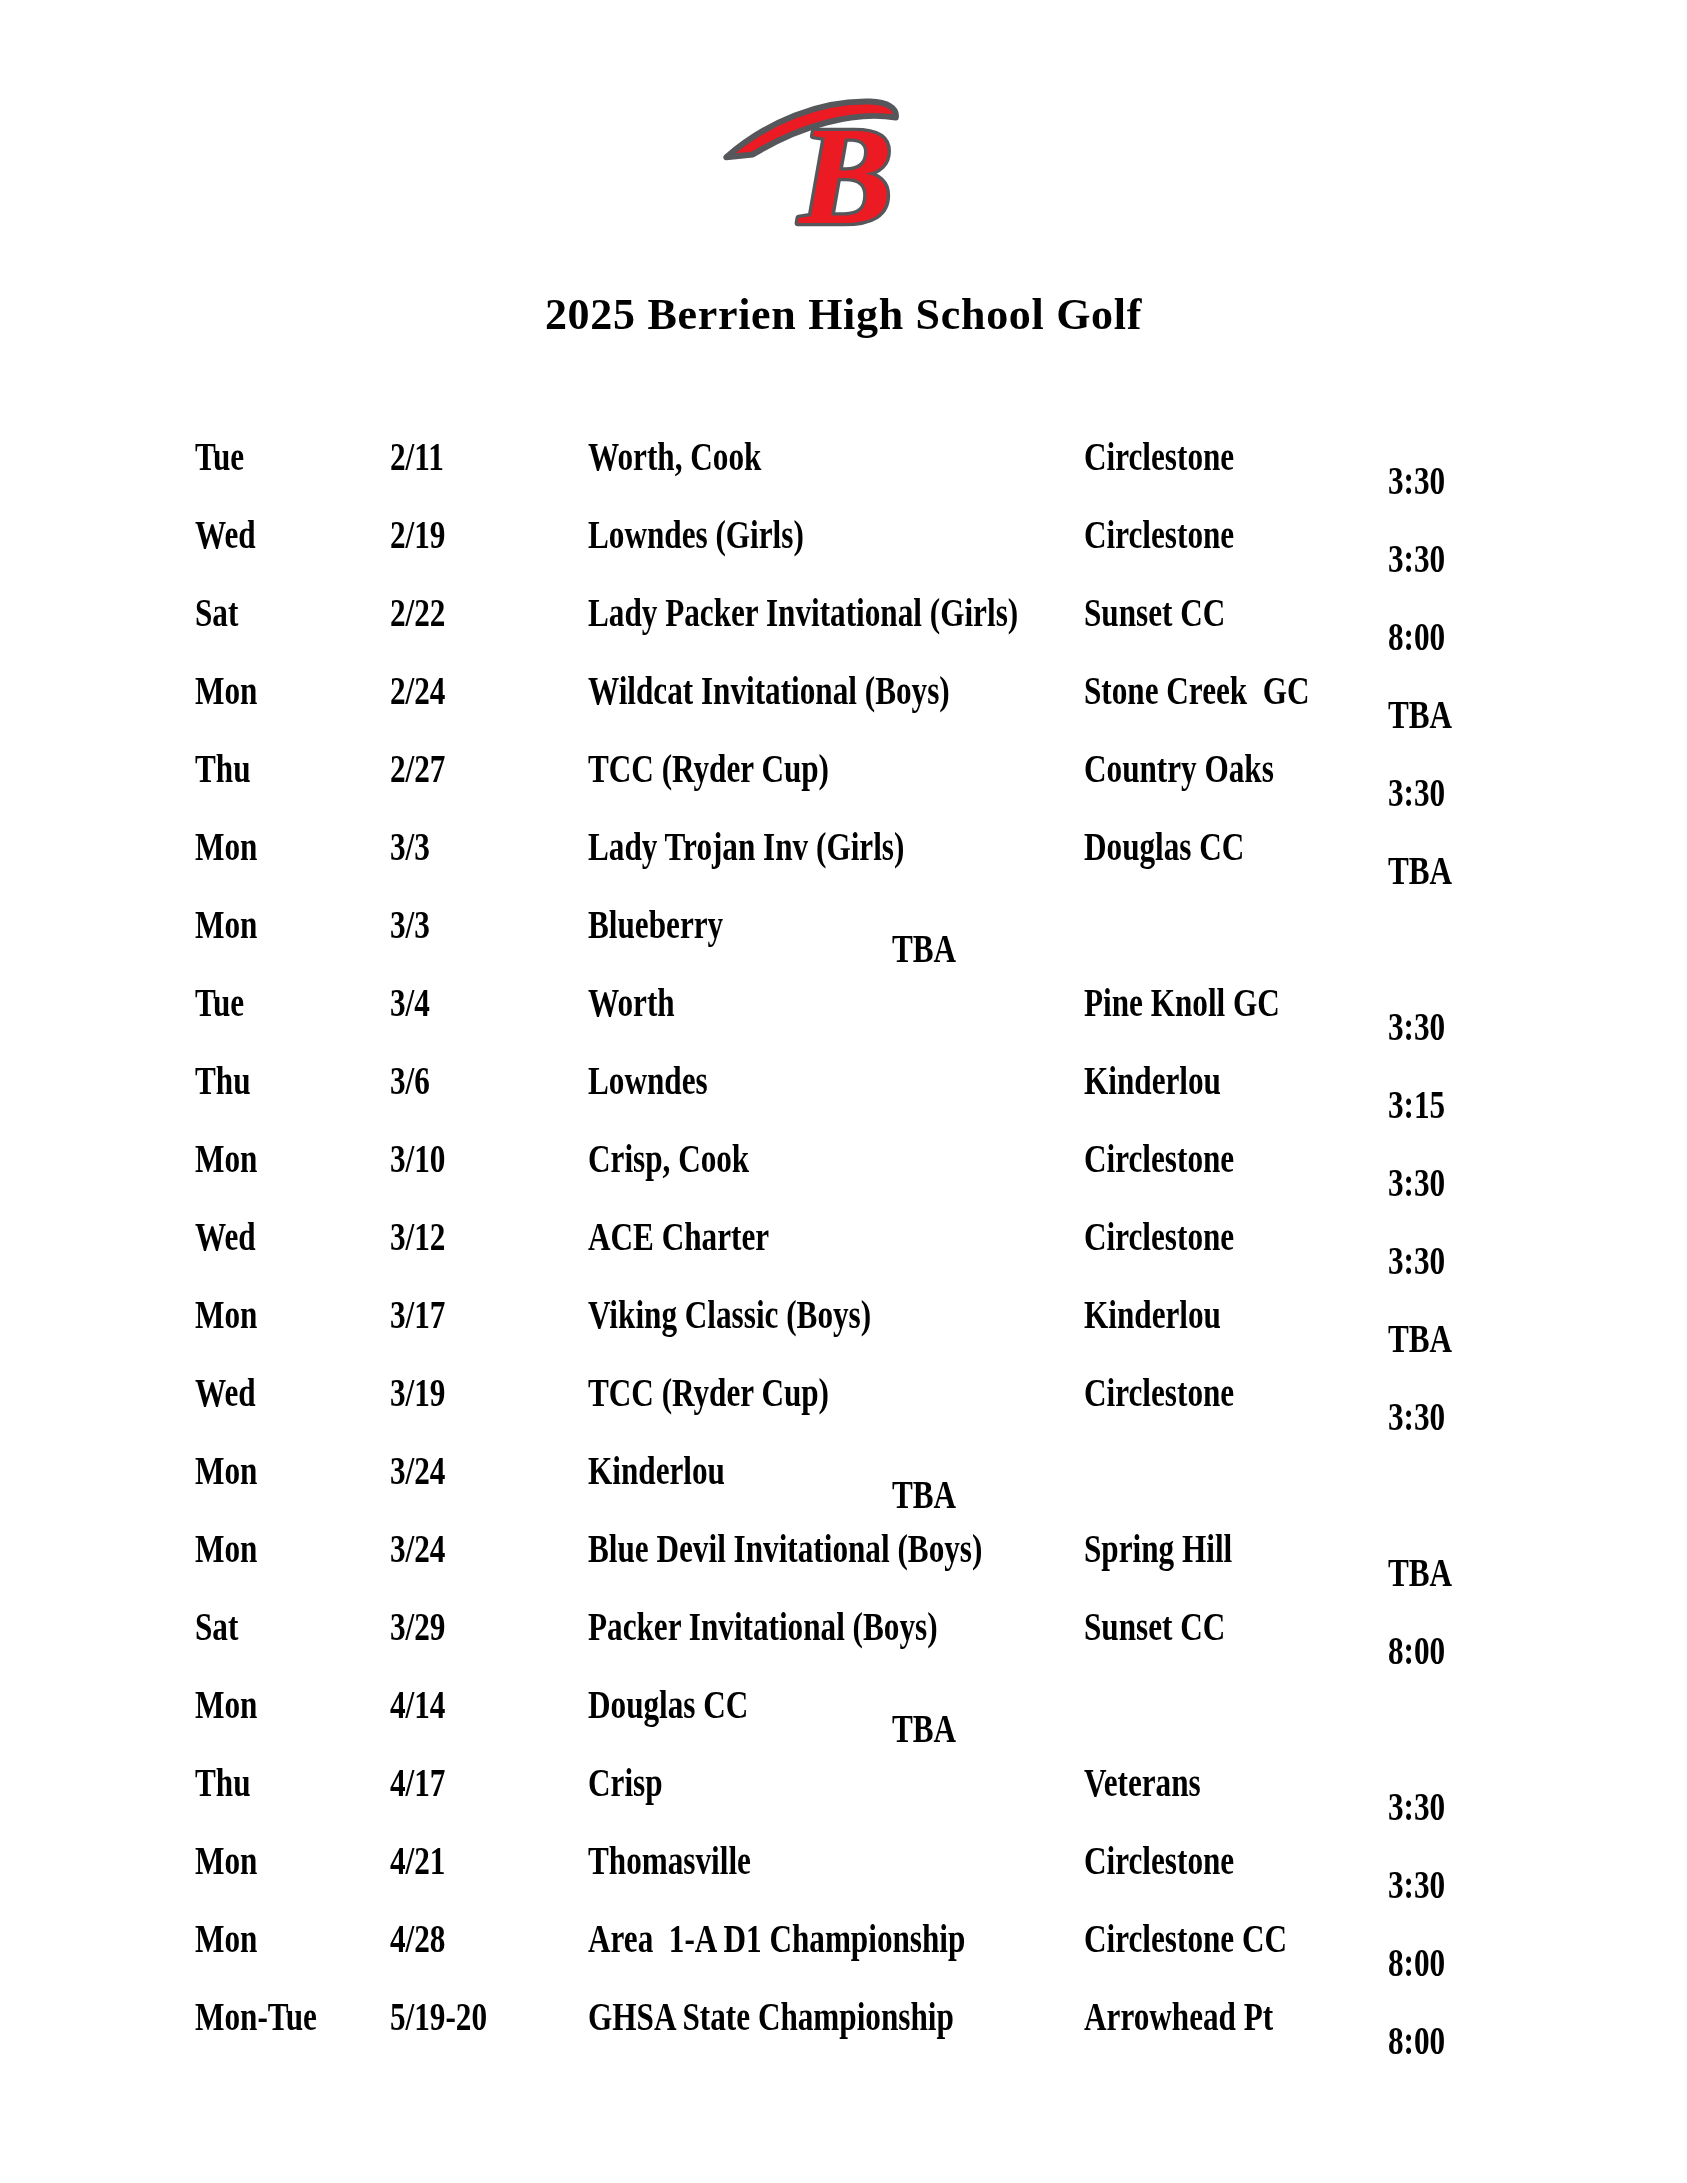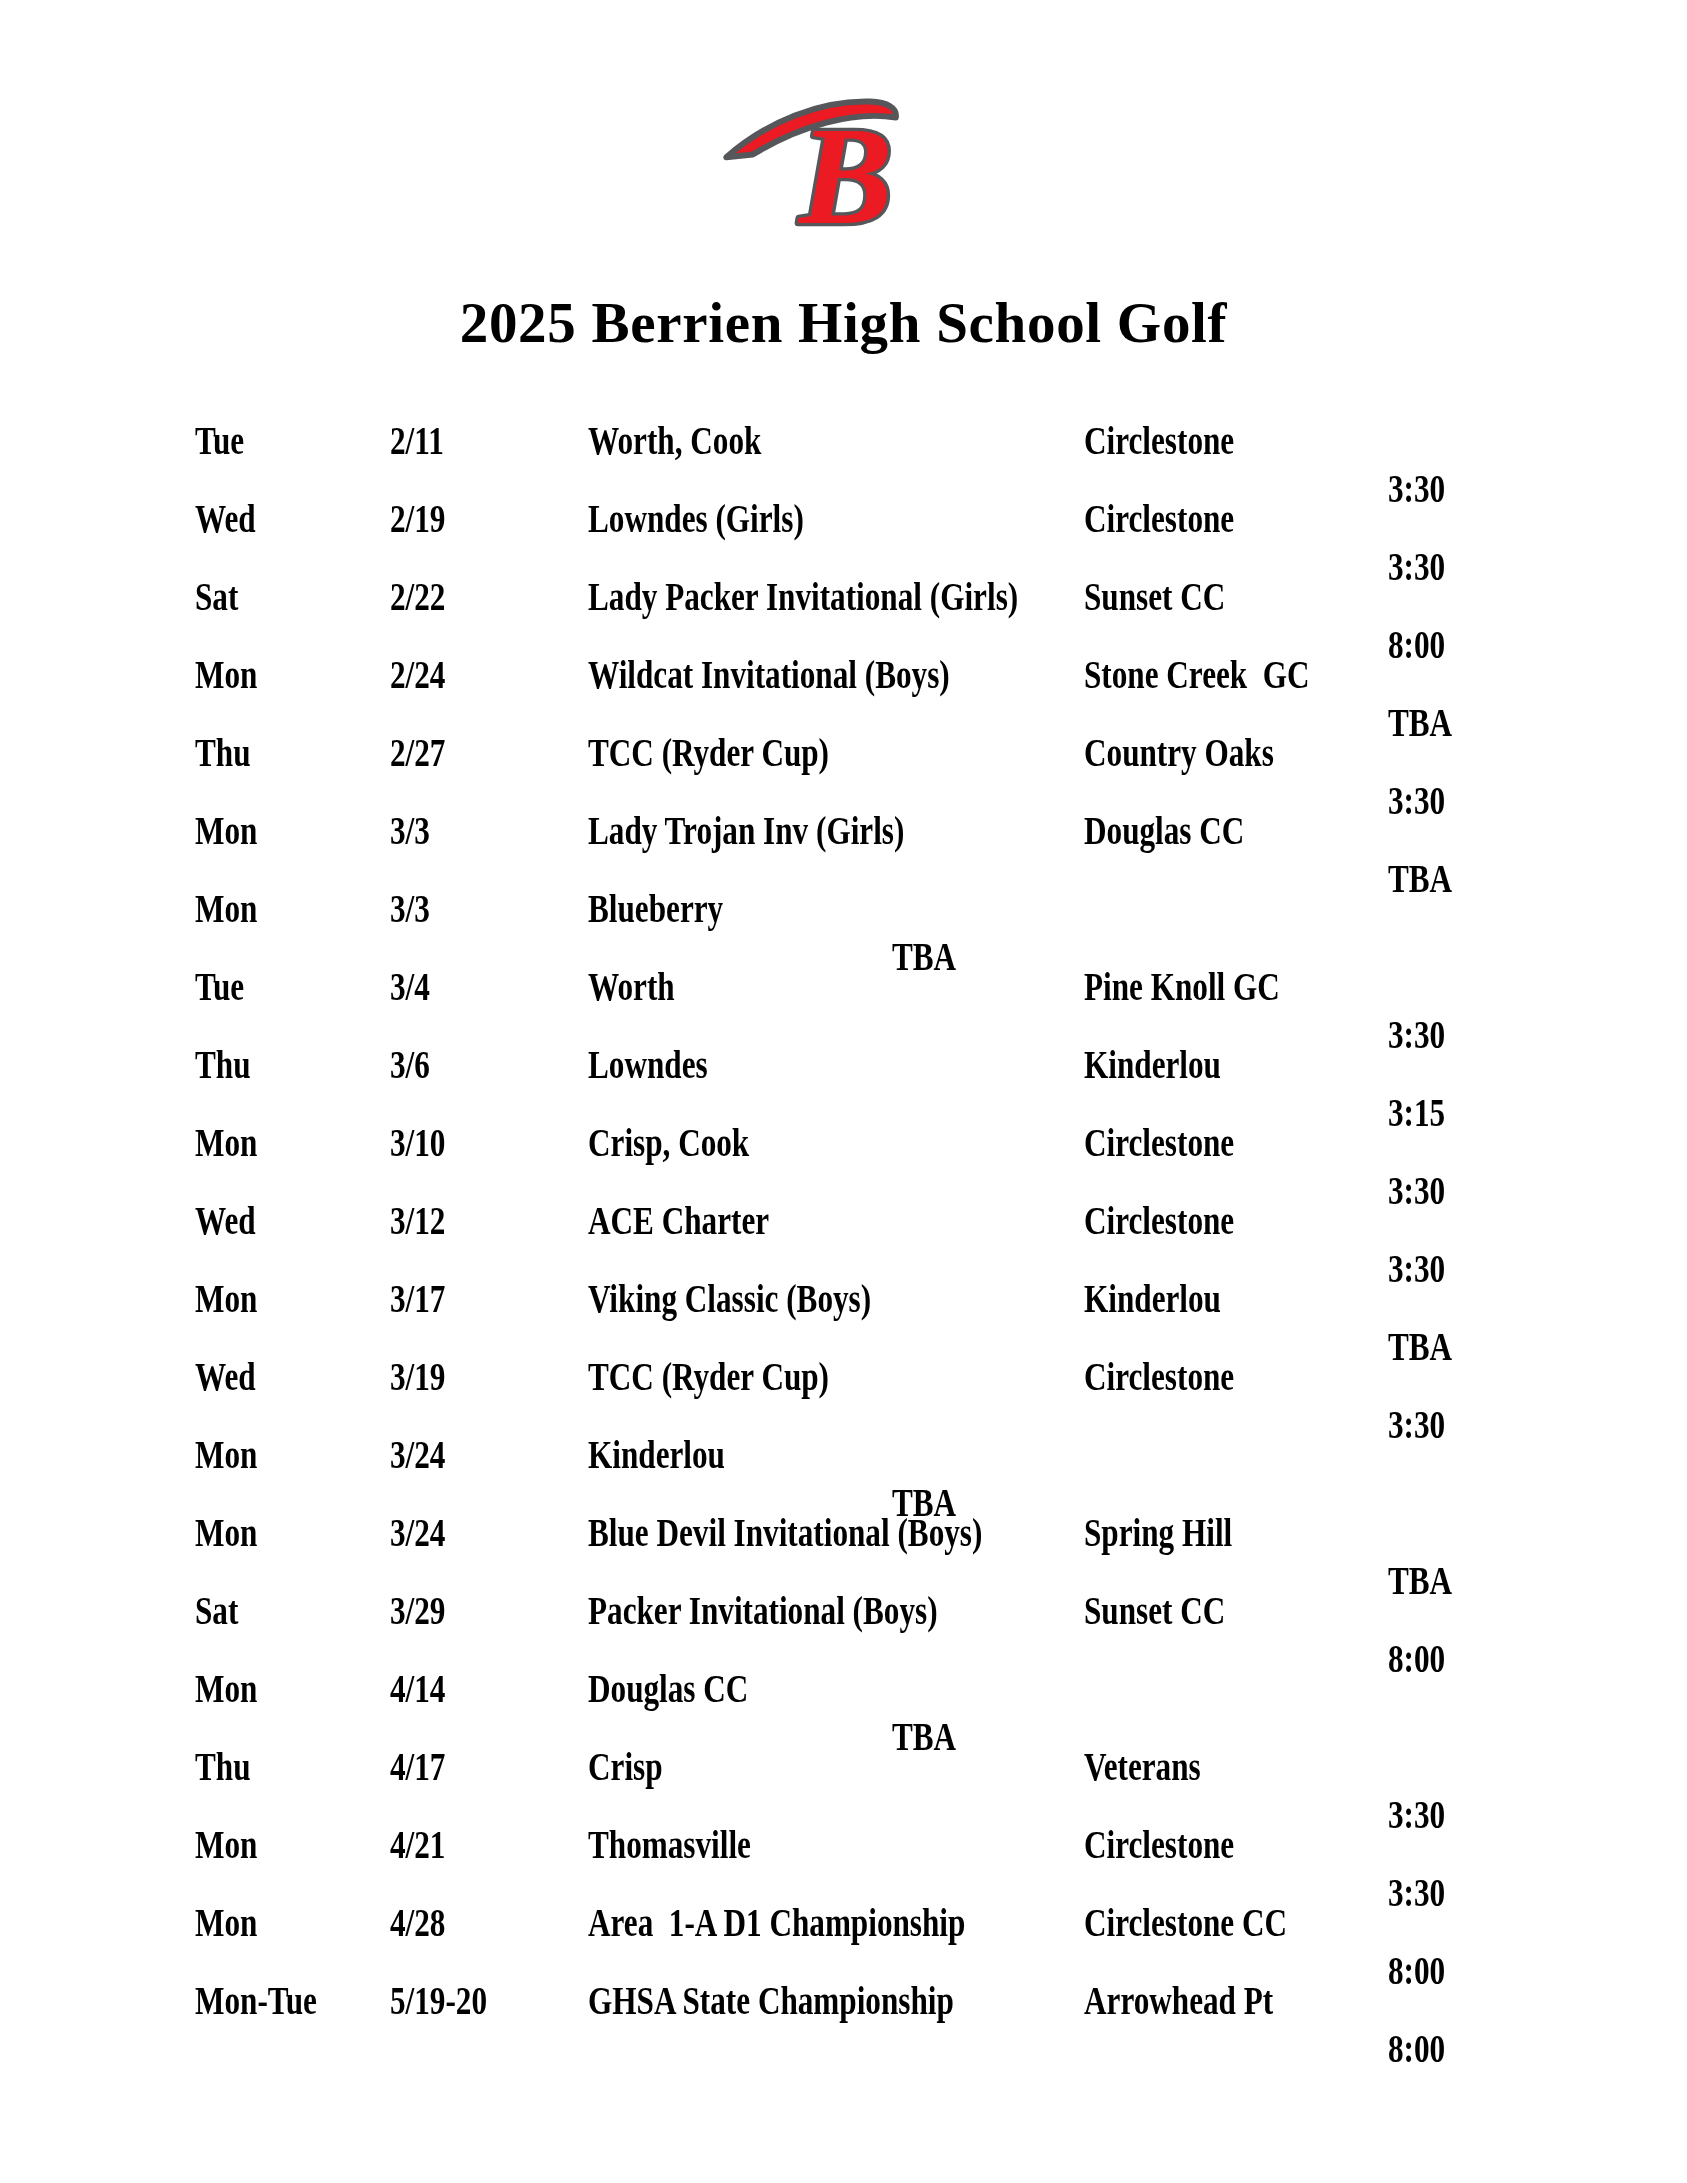--- a/index.html
+++ b/index.html
@@ -20,37 +20,37 @@
     top:83px;left:0;right:0;
     display:flex;justify-content:center;
   }
 
   
   .title{
     position:absolute;
     top:290px;left:0;right:0;
     margin:0;
     text-align:center;
-    font-size:57px;
+    font-size:44px;
     line-height:1.15;
     font-weight:bold;
     letter-spacing:0.7px;
   }
 
   
   .schedule{
     position:absolute;
     top:417px;
     left:195px;
     width:1356px;
   }
   .row{
     height:78px;
     display:flex;
-    align-items:flex-start;
+    align-items:center;
     font-size:40px;
   }
   .cell{flex:0 0 auto;overflow:visible;}
   .c-day{width:195px;}
   .c-date{width:198px;}
   .c-event{width:496px;}
   .c-loc{width:304px;}
   .c-time{width:162px;margin-top:48px;}
   .cond{
     display:inline-block;

